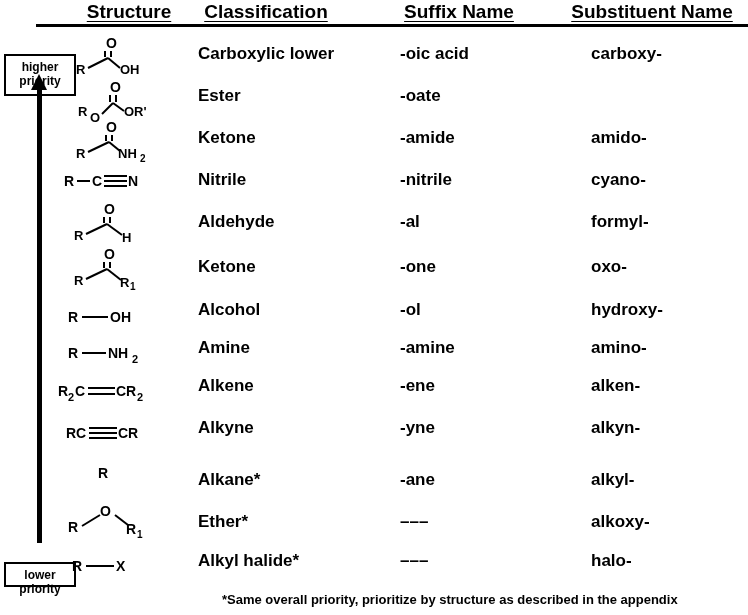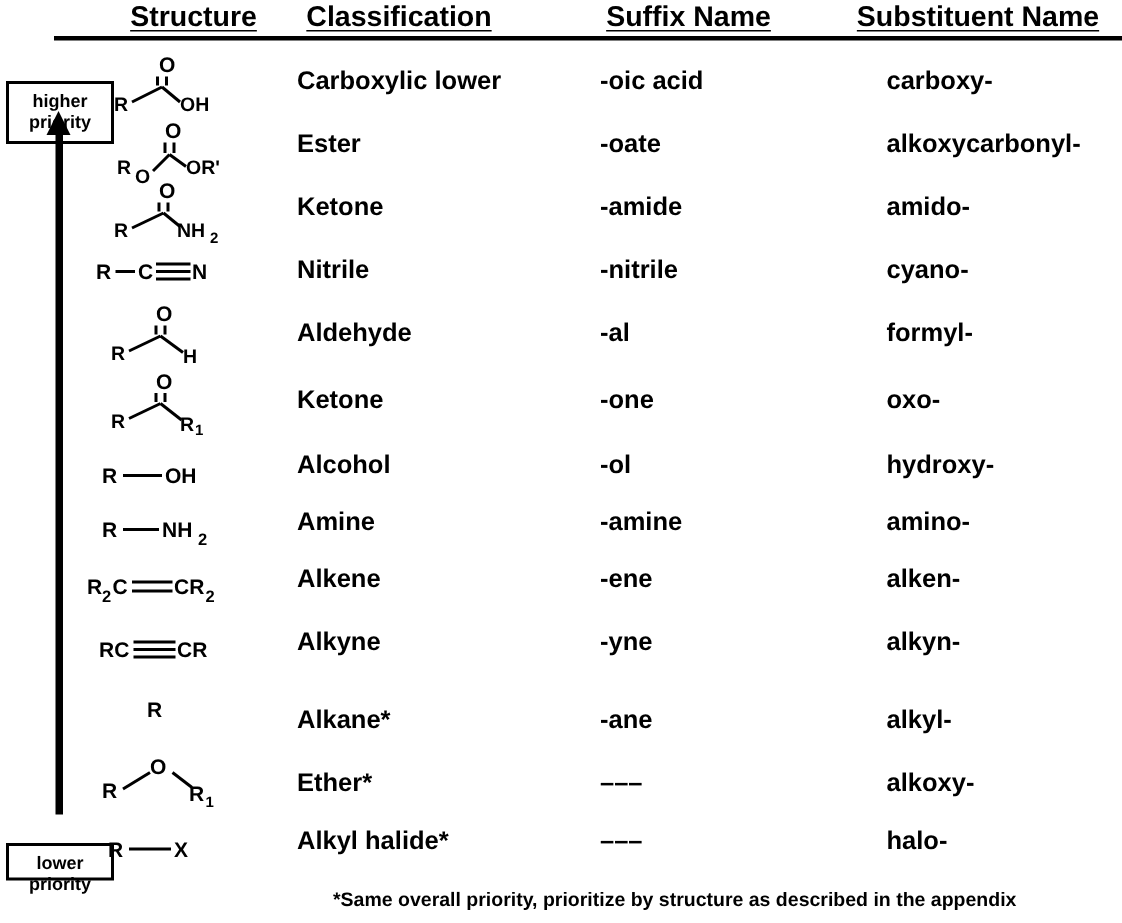--- a/index.html
+++ b/index.html
@@ -164,21 +164,20 @@
       <text x="32" y="46" font-family="Liberation Sans, sans-serif" font-size="13" font-weight="bold">O</text>
       <text x="66" y="40" font-family="Liberation Sans, sans-serif" font-size="13" font-weight="bold">OR'</text>
       <line x1="44" y1="38" x2="55" y2="27" stroke="#000" stroke-width="2"></line>
       <line x1="55" y1="27" x2="66" y2="35" stroke="#000" stroke-width="2"></line>
       <line x1="52" y1="26" x2="52" y2="19" stroke="#000" stroke-width="2"></line>
       <line x1="58" y1="26" x2="58" y2="19" stroke="#000" stroke-width="2"></line>
     </svg>
   </div>
   <div class="cell-text cell-class" style="top:10px">Ester</div>
   <div class="cell-text cell-suffix" style="top:10px">-oate</div>
-  <div class="cell-text cell-subst" style="top:10px">alkoxycarbonyl-</div>
 </div>
 
 <div class="row" style="top:118px">
   <div class="cell-structure">
     <svg width="134" height="48" viewBox="0 0 134 48" xmlns="http://www.w3.org/2000/svg">
       <text x="18" y="40" font-family="Liberation Sans, sans-serif" font-size="13" font-weight="bold">R</text>
       <text x="48" y="14" font-family="Liberation Sans, sans-serif" font-size="14" font-weight="bold">O</text>
       <text x="60" y="40" font-family="Liberation Sans, sans-serif" font-size="13" font-weight="bold">NH</text>
       <text x="82" y="44" font-family="Liberation Sans, sans-serif" font-size="10" font-weight="bold">2</text>
       <line x1="30" y1="34" x2="51" y2="24" stroke="#000" stroke-width="2"></line>

